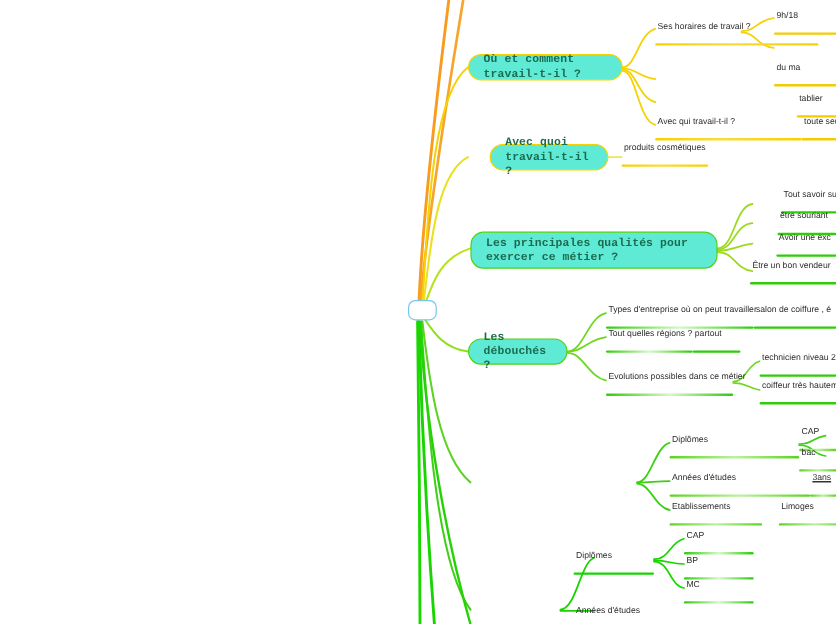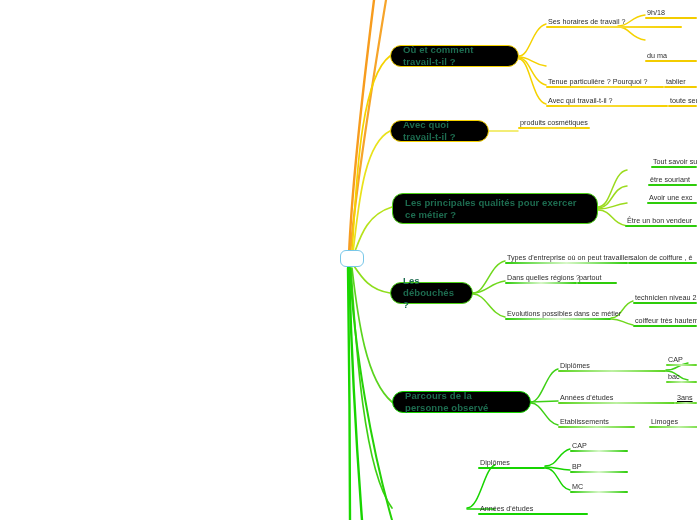--- a/index.html
+++ b/index.html
@@ -7,42 +7,43 @@
     width:697px;height:520px;position:relative;overflow:hidden;
     font-family:"Liberation Sans","DejaVu Sans",sans-serif;
   }
   #canvas{position:absolute;inset:0;width:697px;height:520px;}
   svg.links{position:absolute;left:0;top:0;width:697px;height:520px;pointer-events:none;}
 
   
   .mnode{
     position:absolute;
     box-sizing:border-box;
-    background:#000000;
+    background:#5eead4;
     border-radius:11px;
     display:flex;align-items:center;
     padding:4px 12px;
     font-size:9.5px;
     font-weight:bold;
     letter-spacing:.1px;
     line-height:12px;
     color:#1d6b4f;
+    font-family:Liberation Mono, monospace;
   }
   .mnode.y{border:1.6px solid #f5d200;}
   .mnode.g{border:1.6px solid #4dd215;}
   .mnode.g2{border:1.6px solid #18d400;}
 
   
   .leaf{position:absolute;}
   .leaf .lbl{
     font-size:7.2px;
     color:#2e2e2e;
     line-height:9px;
     white-space:nowrap;
-    padding:0 1px 0 2px;
+    padding:0 1px 10px 2px;
     display:block;
   }
   .leaf .bar{display:block;height:2.4px;border-radius:1px;}
   .bar.ylw{background:linear-gradient(90deg,#f6d100 0%,#f8dc3a 45%,#f6d100 100%);}
   .bar.ylw2{background:#f3cc00;}
   .bar.grn{background:linear-gradient(90deg,#5ad41e 0%,#bdf0a2 50%,#5ad41e 100%);}
   .bar.grn2{background:#2ecc0a;}
   .bar.grnS{background:linear-gradient(90deg,#2ecc0a 0%,#d7f7c8 50%,#2ecc0a 100%);}
   .bar.grnD{background:#16d400;}
 
@@ -133,39 +134,35 @@
   <div class="leaf" style="left:645px;top:8px;width:52px;">
     <span class="lbl">9h/18</span>
     <span class="bar ylw2"></span>
   </div>
   <div class="leaf" style="left:645px;top:31px;width:52px;margin-top:20px;">
     <span class="lbl">du ma</span>
     <span class="bar ylw2"></span>
   </div>
 
 
-  <div class="leaf" style="left:546px;top:77px;width:118px;">
-    <span class="lbl">Tenue particulière ? Pourquoi ?</span>
-    <span class="bar ylw"></span>
-  </div>
   <div class="leaf" style="left:664px;top:77px;width:33px;">
     <span class="lbl">tablier</span>
     <span class="bar ylw2"></span>
   </div>
 
   <div class="leaf" style="left:546px;top:96px;width:122px;">
     <span class="lbl">Avec qui travail-t-il ?</span>
     <span class="bar ylw"></span>
   </div>
   <div class="leaf" style="left:668px;top:96px;width:29px;">
     <span class="lbl">toute seul</span>
     <span class="bar ylw2"></span>
   </div>
 
-  <div class="mnode y" style="left:390px;top:120px;width:99px;height:22px;">
+  <div class="mnode y" style="left:408px;top:120px;width:99px;height:22px;">
     <span>Avec quoi travail-t-il ?</span>
   </div>
   <div class="leaf" style="left:518px;top:118px;width:72px;">
     <span class="lbl">produits cosmétiques</span>
     <span class="bar ylw"></span>
   </div>
 
   <div class="mnode g" style="left:392px;top:193px;width:206px;height:31px;">
     <span>Les principales qualités pour exercer ce métier ?</span>
   </div>
@@ -192,44 +189,41 @@
   <div class="leaf" style="left:505px;top:253px;width:123px;">
     <span class="lbl">Types d'entreprise où on peut travailler</span>
     <span class="bar grnS"></span>
   </div>
   <div class="leaf" style="left:628px;top:253px;width:69px;">
     <span class="lbl">salon de coiffure , é</span>
     <span class="bar grn2"></span>
   </div>
 
   <div class="leaf" style="left:505px;top:273px;width:72px;">
-    <span class="lbl">Dans quelles régions ?</span>
+    <span class="lbl">Tout quelles régions ?</span>
     <span class="bar grnS"></span>
   </div>
   <div class="leaf" style="left:577px;top:273px;width:40px;">
     <span class="lbl">partout</span>
     <span class="bar grn2"></span>
   </div>
 
   <div class="leaf" style="left:505px;top:309px;width:106px;">
     <span class="lbl">Evolutions possibles dans ce métier</span>
     <span class="bar grnS"></span>
   </div>
   <div class="leaf" style="left:633px;top:293px;width:64px;">
     <span class="lbl">technicien niveau 2</span>
     <span class="bar grn2"></span>
   </div>
   <div class="leaf" style="left:633px;top:316px;width:64px;">
     <span class="lbl">coiffeur  très hautemen</span>
     <span class="bar grn2"></span>
   </div>
 
-  <div class="mnode g2" style="left:392px;top:391px;width:139px;height:22px;">
-    <span>Parcours de la personne observé</span>
-  </div>
   <div class="leaf" style="left:558px;top:361px;width:108px;">
     <span class="lbl">Diplômes</span>
     <span class="bar grn"></span>
   </div>
   <div class="leaf" style="left:666px;top:355px;width:31px;">
     <span class="lbl">CAP</span>
     <span class="bar grn"></span>
   </div>
   <div class="leaf" style="left:666px;top:372px;width:31px;">
     <span class="lbl">bac</span>

